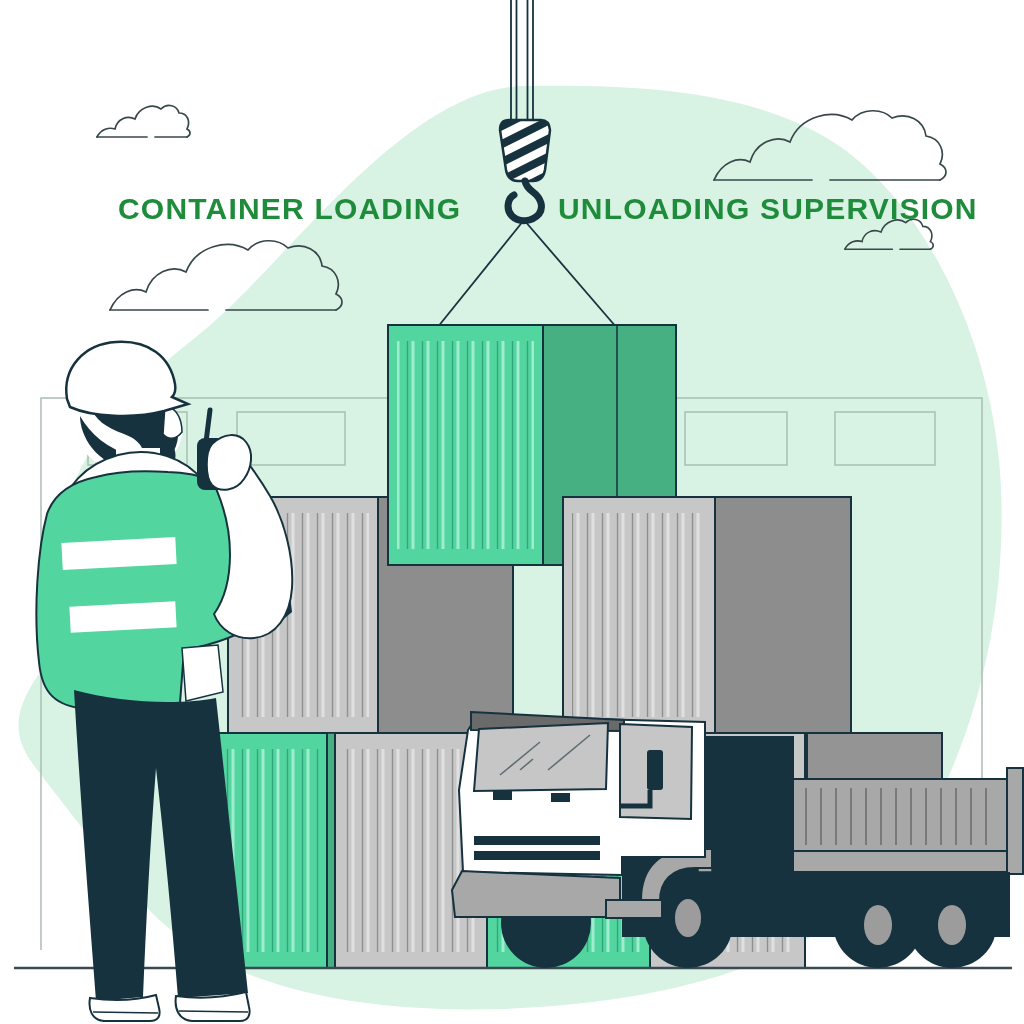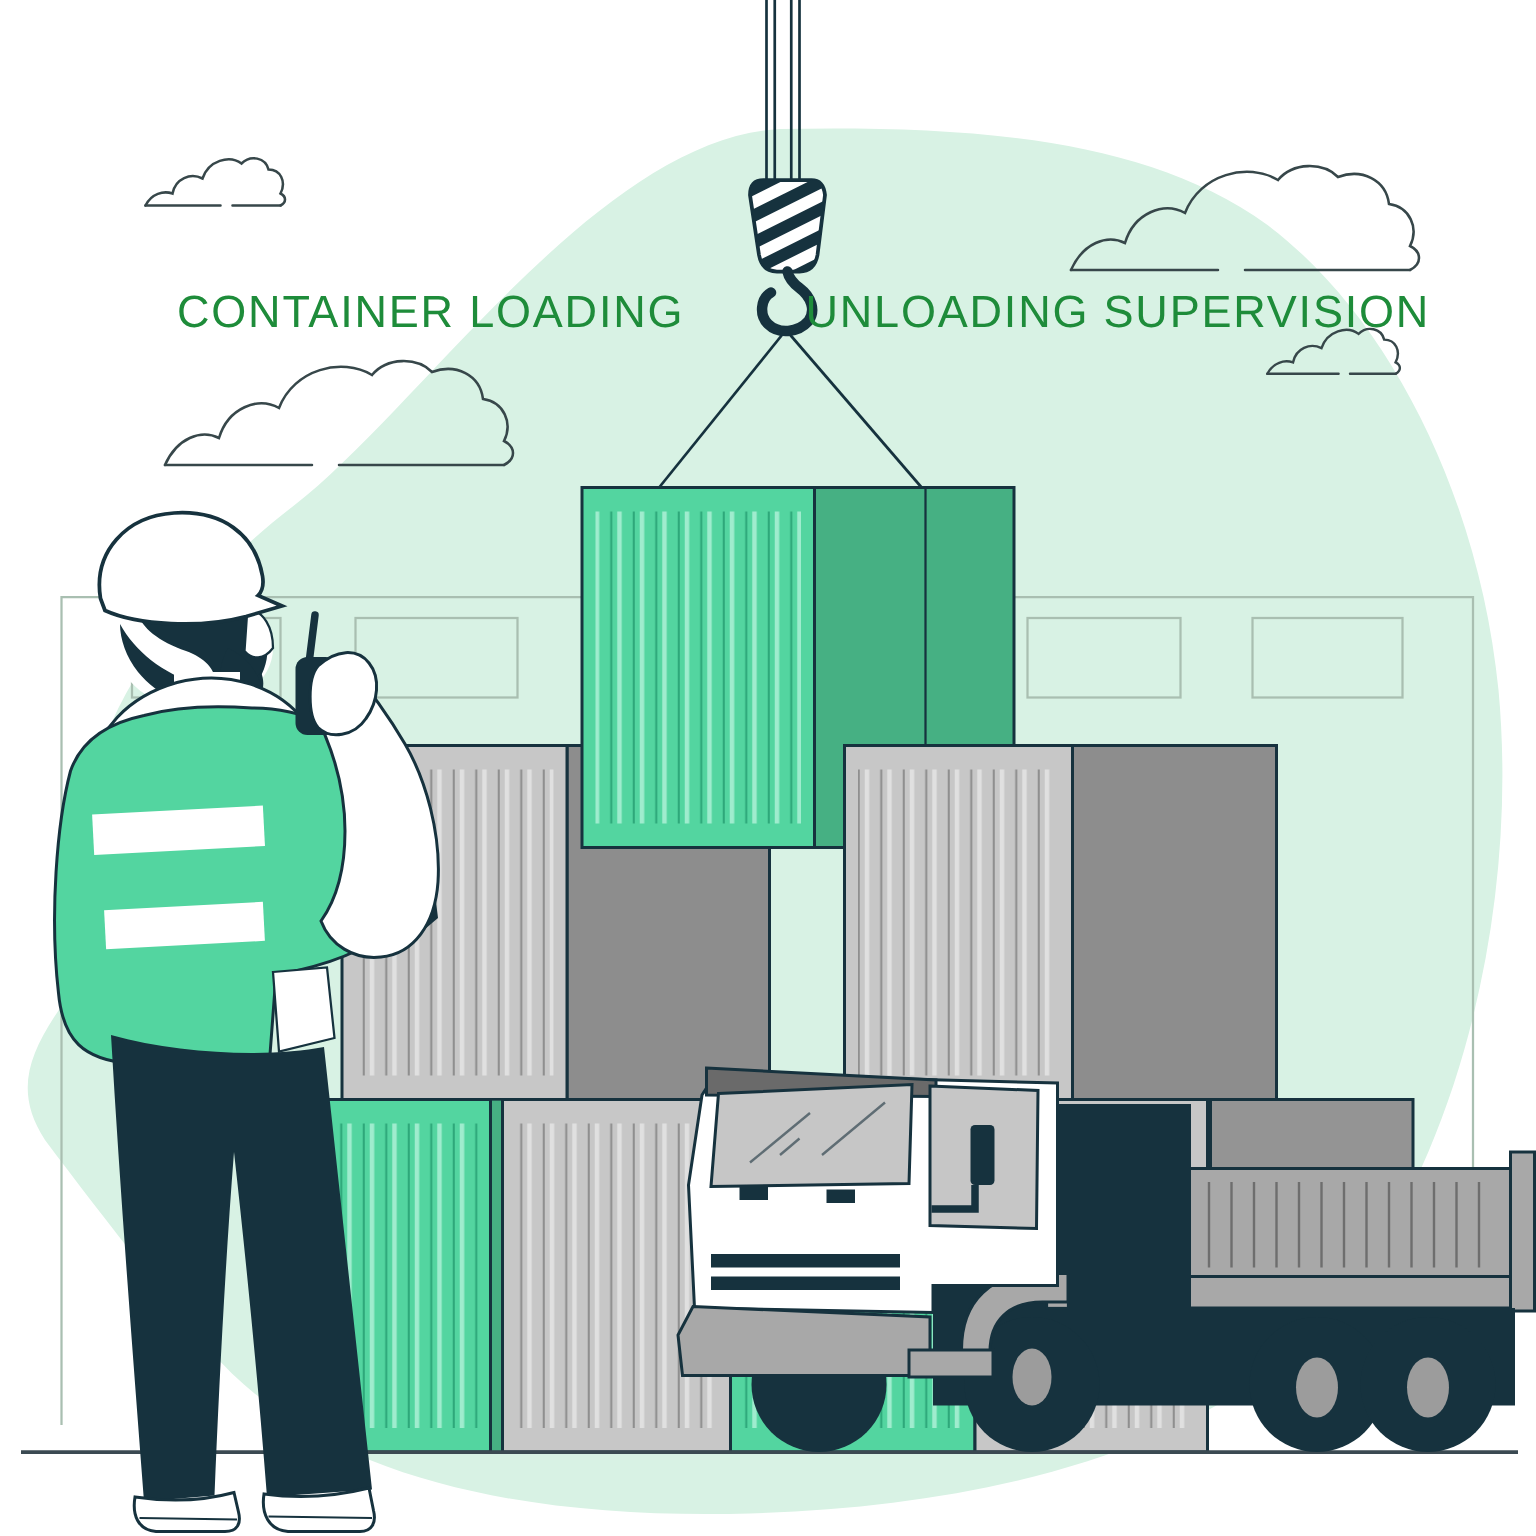--- a/index.html
+++ b/index.html
@@ -5,24 +5,24 @@
   :root{
     --bg:#ffffff; --blob:#d8f2e4; --title:#1e8c3a; --ink:#16323e;
     --green-bright:#53d5a0; --green-dark:#46b083;
     --gray-light:#c7c7c7; --gray-mid:#8d8d8d; --gray-bed:#a8a8a8;
     --gray-box:#949494; --gray-window:#c6c6c6; --wall-line:#a9bfb1;
   }
   html,body{margin:0;padding:0;background:#e9e9e9;}
   .stage{position:relative;width:1024px;height:1024px;background:var(--bg);overflow:hidden;
          font-family:"Liberation Sans", sans-serif;}
   .stage svg{position:absolute;left:0;top:0;}
-  .title{position:absolute;font-weight:normal;font-size:30px;letter-spacing:1.2px;
+  .title{position:absolute;font-weight:bold;font-size:30px;letter-spacing:1.2px;
          color:var(--title);white-space:nowrap;z-index:5;}
   .title-left{left:118px;top:192px;}
-  .title-right{left:537px;top:192px;}
+  .title-right{left:558px;top:192px;}
 </style>
 </head>
 <body>
 
 <div class="stage">
 
   <div class="title title-left">CONTAINER LOADING</div>
   <div class="title title-right">UNLOADING SUPERVISION</div>
 
   <svg width="1024" height="1024" viewBox="0 0 1024 1024">

